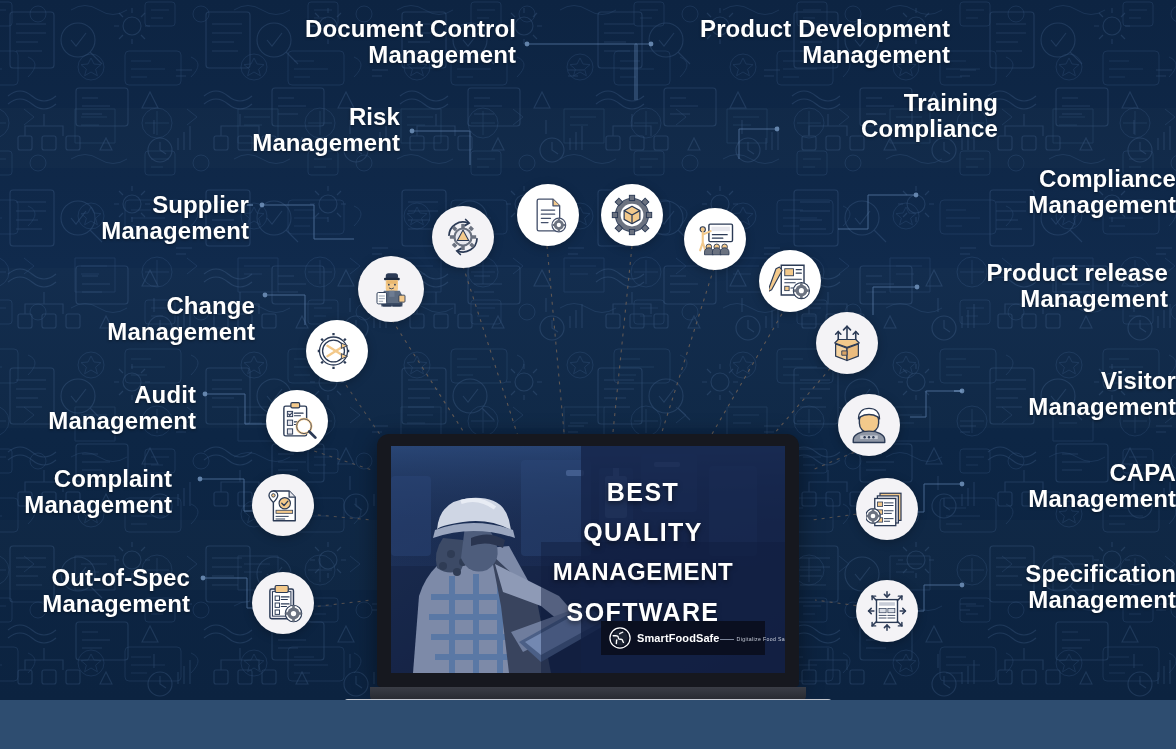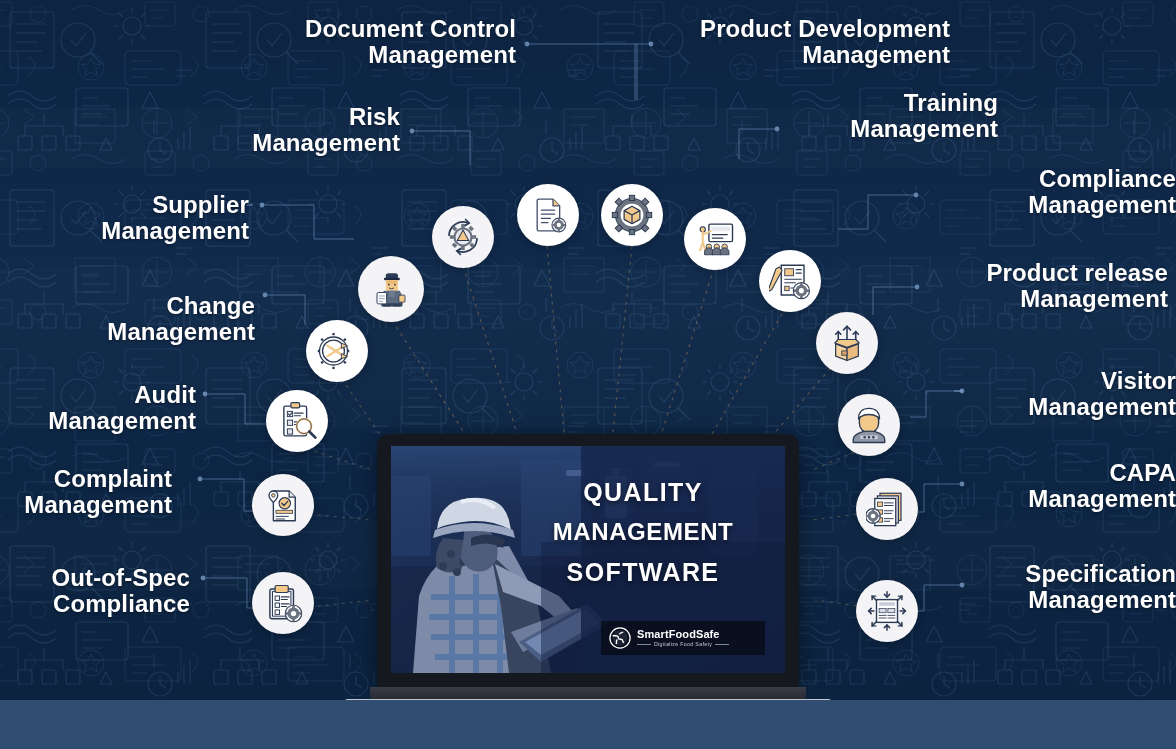--- a/index.html
+++ b/index.html
@@ -95,21 +95,21 @@
 
   
   .logo-plate{
     position:absolute;right:20px;bottom:18px;
     width:164px;height:34px;
     background:rgba(8,12,24,.82);
     display:flex;align-items:center;gap:6px;padding:0 8px;
     box-sizing:border-box;
   }
   .logo-globe{width:22px;height:22px;flex:0 0 22px;}
-  .logo-txt{display:flex;flex-direction:column;justify-content:center;line-height:1;}
+  .logo-txt{display:flex;flex-direction:row;justify-content:center;line-height:1;}
   .logo-name{color:#fff;font-size:11px;font-weight:800;letter-spacing:.1px;}
   .logo-tag{color:#c6ccd8;font-size:5.2px;letter-spacing:.35px;margin-top:2.5px;
     display:flex;align-items:center;gap:3px;white-space:nowrap;}
   .logo-tag i{display:block;height:1px;width:14px;background:#7d879a;}
 </style>
 </head>
 <body>
 
 <div id="stage">
 
@@ -243,27 +243,27 @@
   <div class="label left" style="left:16px;top:268px;width:239px;margin-top:25px;">Change
 Management</div>
 
   <div class="label left" style="left:0px;top:382px;width:196px;">Audit
 Management</div>
 
   <div class="label left" style="left:0px;top:466px;width:172px;text-align:right;">Complaint
 Management</div>
 
   <div class="label left" style="left:0px;top:565px;width:190px;">Out-of-Spec
+Management</div>
+
+  <div class="label right" style="left:664px;top:16px;width:286px;">Product Development
+Management</div>
+
+  <div class="label right" style="left:788px;top:90px;width:210px;">Training
 Compliance</div>
-
-  <div class="label right" style="left:664px;top:16px;width:286px;">Product Development
-Management</div>
-
-  <div class="label right" style="left:788px;top:90px;width:210px;">Training
-Management</div>
 
   <div class="label right" style="left:928px;top:166px;width:236px;margin-left:12px;">Compliance
 Management</div>
 
   <div class="label right" style="left:928px;top:260px;width:240px;">Product release
 Management</div>
 
   <div class="label right" style="left:972px;top:368px;width:204px;">Visitor
 Management</div>
 
@@ -656,20 +656,21 @@
 
             <path d="M128 196 L196 158 L216 178 L150 216 Z" fill="#4b5f86"></path>
             <path d="M134 196 L194 163 L208 177 L150 209 Z" fill="#7d92bb" opacity=".8"></path>
           </g>
 
           <rect x="190" y="0" width="204" height="227" fill="#152449" opacity=".78"></rect>
           <rect x="150" y="96" width="244" height="131" fill="#101d3d" opacity=".45"></rect>
         </svg>
 
         <div class="screen-copy">
+          <span class="ln">BEST</span>
           <span class="ln">QUALITY</span>
           <span class="ln long">MANAGEMENT</span>
           <span class="ln">SOFTWARE</span>
         </div>
 
         <div class="logo-plate">
           <svg class="logo-globe" viewBox="0 0 24 24">
             <circle cx="12" cy="12" r="11" fill="none" stroke="#ffffff" stroke-width="1.4"></circle>
             <circle cx="12" cy="12" r="8.4" fill="#1d2433"></circle>
             <path d="M4.5 9.5c2 .4 3.6-.6 5 .6 1.2 1 .2 2.3 1.3 3 1.2.8 2.6-.3 3.6.8.8.9.3 2.2 1.4 2.8M8 18c.6-1.6-.4-2.6.6-3.8M15 5.6c-1 1-2.6.6-3.4 1.8" stroke="#ffffff" stroke-width="1.5" fill="none" stroke-linecap="round"></path>

